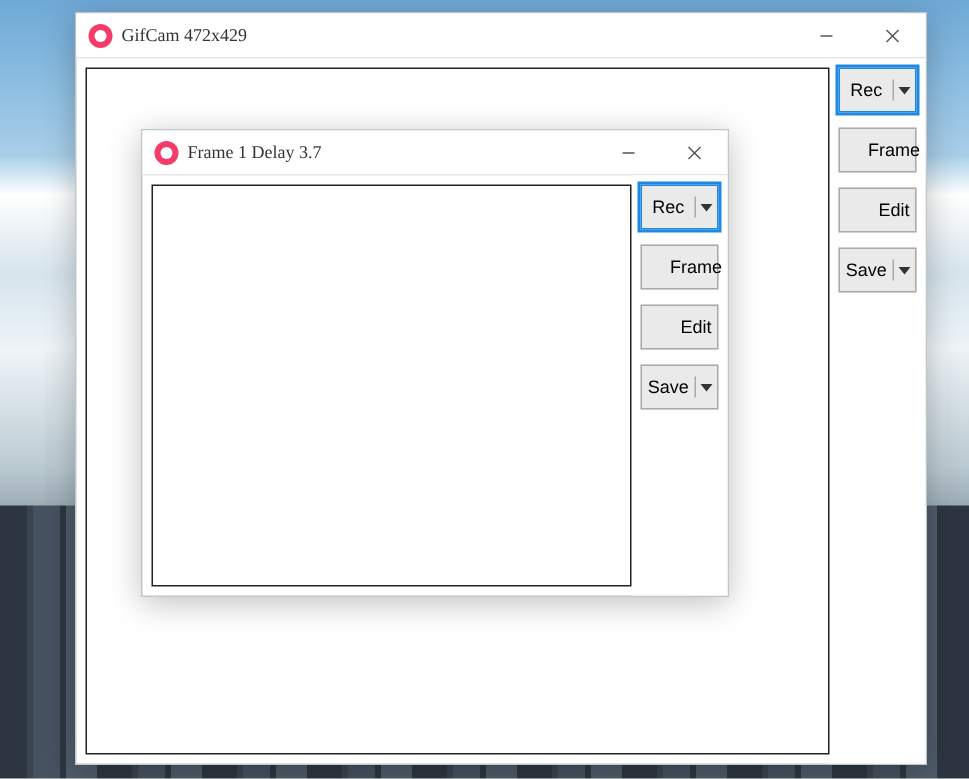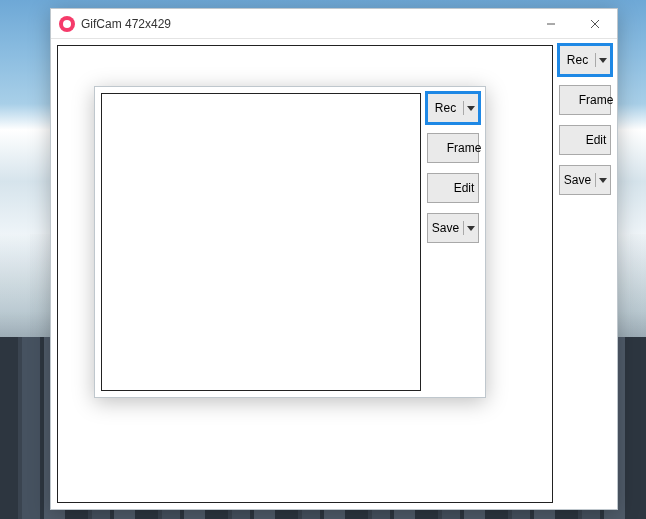--- a/index.html
+++ b/index.html
@@ -47,20 +47,21 @@
       flex-direction: column;
     }
     .titlebar {
       height: 30px;
       display: flex;
       align-items: center;
       padding-left: 8px;
       background: #fff;
       border-bottom: 1px solid #e4e4e4;
       color: #333;
+      font-family: Liberation Serif, serif;
     }
     .app-icon {
       width: 16px; height: 16px;
       border-radius: 50%;
       background: #f53b6a;
       display:flex; align-items:center; justify-content:center;
       margin-right: 6px;
     }
     .app-icon::after {
       content:""; width:8px; height:8px; border-radius:50%;
@@ -168,20 +169,38 @@
       </div>
       <div class="btn btn-split">
         <span class="main">Save</span>
         <span class="drop"></span>
       </div>
     </div>
   </div>
 </div>
 
 <div class="window" id="win-inner">
+  <div class="titlebar">
+    <span class="app-icon"></span>
+    <span class="title-text">Frame 1 Delay 3.7</span>
+    <span class="title-spacer"></span>
+    <div class="win-btns">
+      <div class="win-btn">
+        <svg viewBox="0 0 10 10">
+            <line x1="1" y1="5" x2="9" y2="5" stroke="#555" stroke-width="1"></line>
+          </svg>
+      </div>
+      <div class="win-btn">
+        <svg viewBox="0 0 10 10">
+            <line x1="1" y1="1" x2="9" y2="9" stroke="#555" stroke-width="1"></line>
+            <line x1="9" y1="1" x2="1" y2="9" stroke="#555" stroke-width="1"></line>
+          </svg>
+      </div>
+    </div>
+  </div>
   <div class="client">
     <div class="capture-area"></div>
     <div class="toolbar">
       <div class="btn btn-split selected">
         <span class="main">Rec</span>
         <span class="drop"></span>
       </div>
       <div class="btn">
         <span>Frame</span>
       </div>

